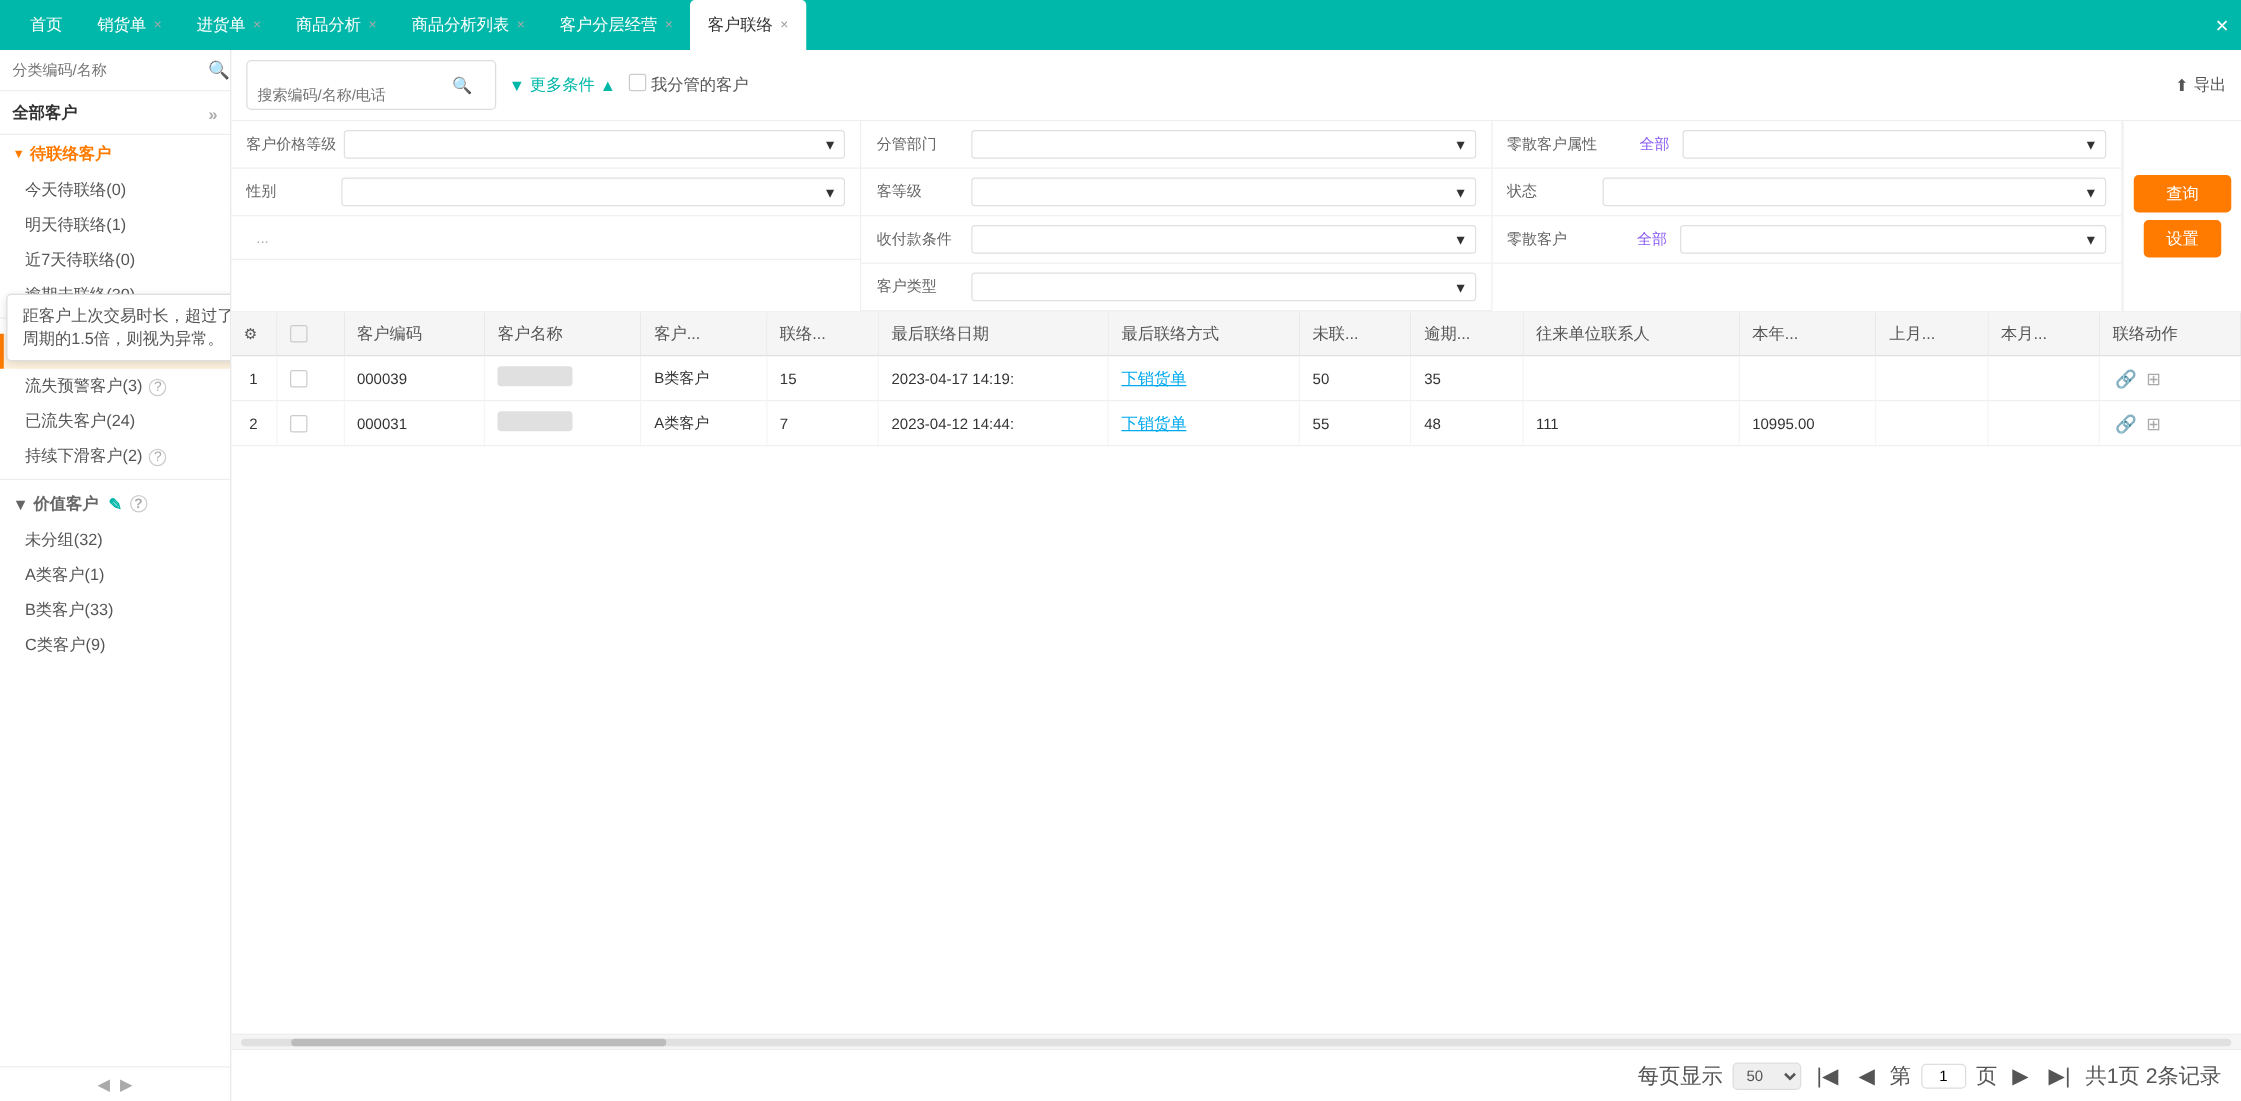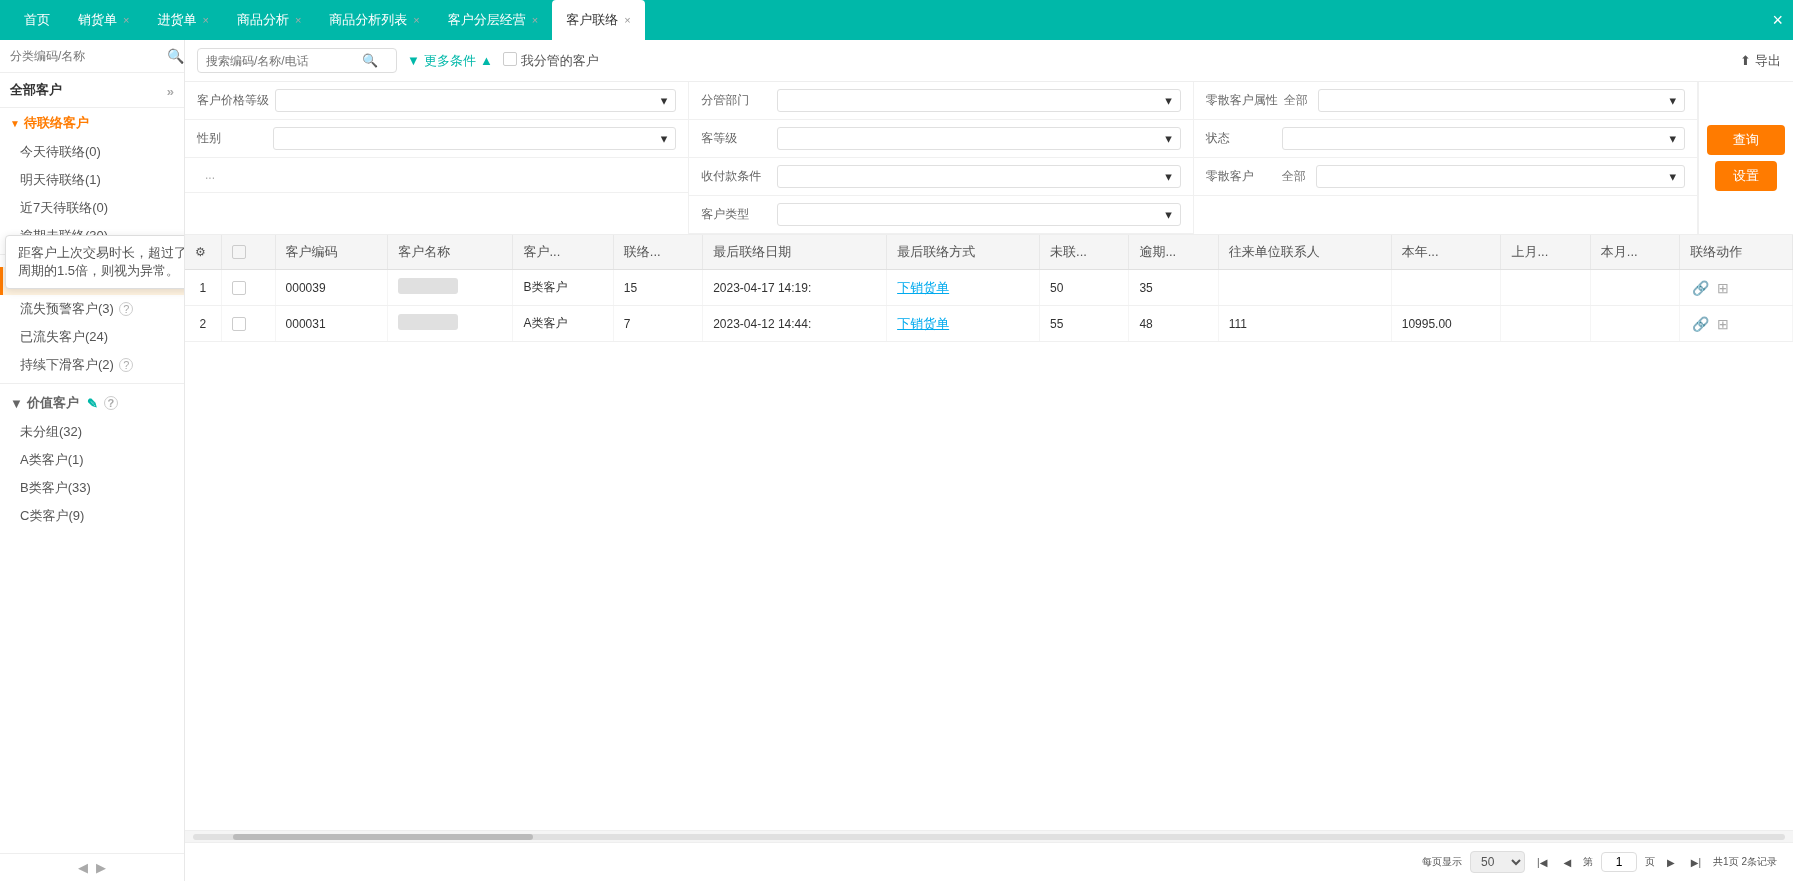--- a/index.html
+++ b/index.html
@@ -66,21 +66,21 @@
     
     .filter-bar {
       display: flex; align-items: center; padding: 8px 12px; border-bottom: 1px solid #eee;
       gap: 10px; background: #fff;
     }
     .filter-bar .search-box {
       display: flex; align-items: center; border: 1px solid #ddd; border-radius: 4px;
       padding: 4px 8px; gap: 6px; min-width: 200px;
     }
     .filter-bar .search-box input {
-      border: none; outline: none; font-size: 12px; color: #6d28d9; width: 150px; background: transparent;
+      border: none; outline: none; font-size: 12px; color: #6d28d9; width: 150px; background: transparent; margin-top: 16px;
     }
     .filter-bar .search-icon { color: #aaa; cursor: pointer; }
     .filter-more { display: flex; align-items: center; gap: 4px; color: #00b8a9; cursor: pointer; font-size: 12px; }
     .filter-checkbox { display: flex; gap: 4px; font-size: 12px; color: #555; }
     .filter-bar-right { margin-left: auto; display: flex; align-items: center; gap: 8px; }
     .export-btn { display: flex; align-items: center; gap: 4px; color: #555; cursor: pointer; font-size: 12px; }
     .btn-query {
       background: #ff7b00; color: #fff; border: none; border-radius: 4px;
       padding: 6px 26px; cursor: pointer; font-size: 13px;
     }
@@ -104,21 +104,21 @@
     .data-table .link-text { color: #00aaee; text-decoration: underline; cursor: pointer; }
     .row-num { color: #999; text-align: center; }
     .icon-action { color: #aaa; cursor: pointer; margin: 0 2px; font-size: 14px; }
     .col-settings { width: 36px; text-align: center; cursor: pointer; }
 
     
     .pagination {
       display: flex; align-items: center; justify-content: flex-end;
       padding: 8px 16px; border-top: 1px solid #eee; background: #fff; gap: 8px;
     }
-    .pagination span { font-size: 10px; color: #555; }
+    .pagination span { font-size: 17px; color: #555; }
     .page-size-select { border: 1px solid #ddd; border-radius: 4px; padding: 2px 6px; font-size: 12px; color: #555; }
     .page-btn { color: #aaa; cursor: pointer; font-size: 14px; padding: 2px 4px; }
     .page-input { width: 36px; border: 1px solid #ddd; border-radius: 4px; text-align: center; padding: 2px; font-size: 12px; }
 
     
     .tooltip-box {
       position: absolute; left: 8px; top: 225px; background: #fff;
       border: 1px solid #ddd; border-radius: 4px; padding: 8px 12px;
       font-size: 12px; color: #555; z-index: 100; max-width: 320px;
       box-shadow: 0 2px 8px rgba(0,0,0,0.12);
@@ -141,21 +141,21 @@
     .filter-cell-label { color: #666; font-size: 12px; white-space: nowrap; min-width: 70px; }
     .filter-cell-input {
       flex: 1; border: 1px solid #e0e0e0; border-radius: 3px; padding: 3px 8px;
       font-size: 12px; color: #333; outline: none;
     }
     .filter-cell-select {
       flex: 1; display: flex; align-items: center; justify-content: space-between;
       border: 1px solid #e0e0e0; border-radius: 3px; padding: 3px 8px;
       font-size: 12px; color: #333; cursor: pointer; background: #fff;
     }
-    .inline-label { font-size: 12px; color: #737373; white-space: nowrap; }
+    .inline-label { font-size: 12px; color: #8b5cf6; white-space: nowrap; margin-left: 28px; }
 
     .checkbox-custom { width: 14px; height: 14px; border: 1px solid #ccc; border-radius: 2px; display: inline-block; vertical-align: middle; }
   </style>
 </head>
 <body>
 
 <div class="top-nav">
   <div class="nav-item">
     <span>首页</span>
   </div>

